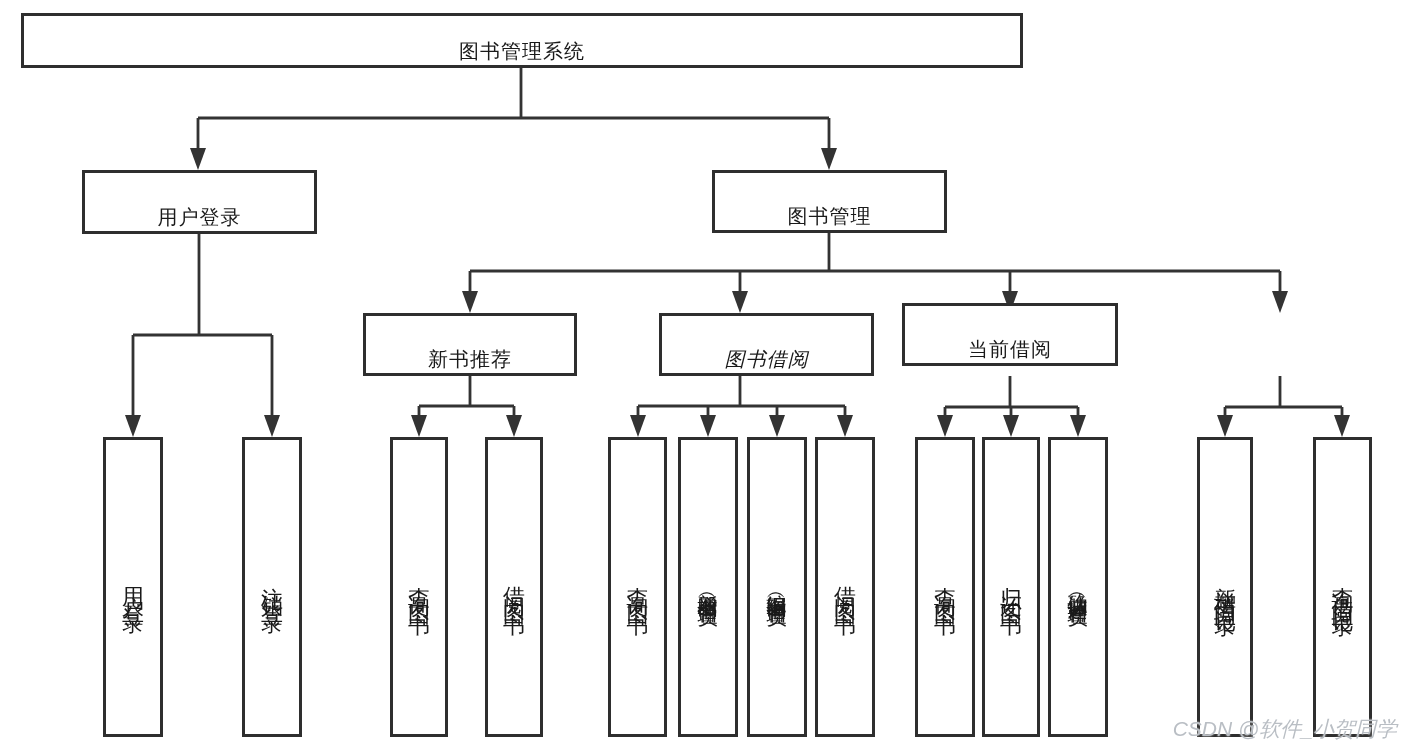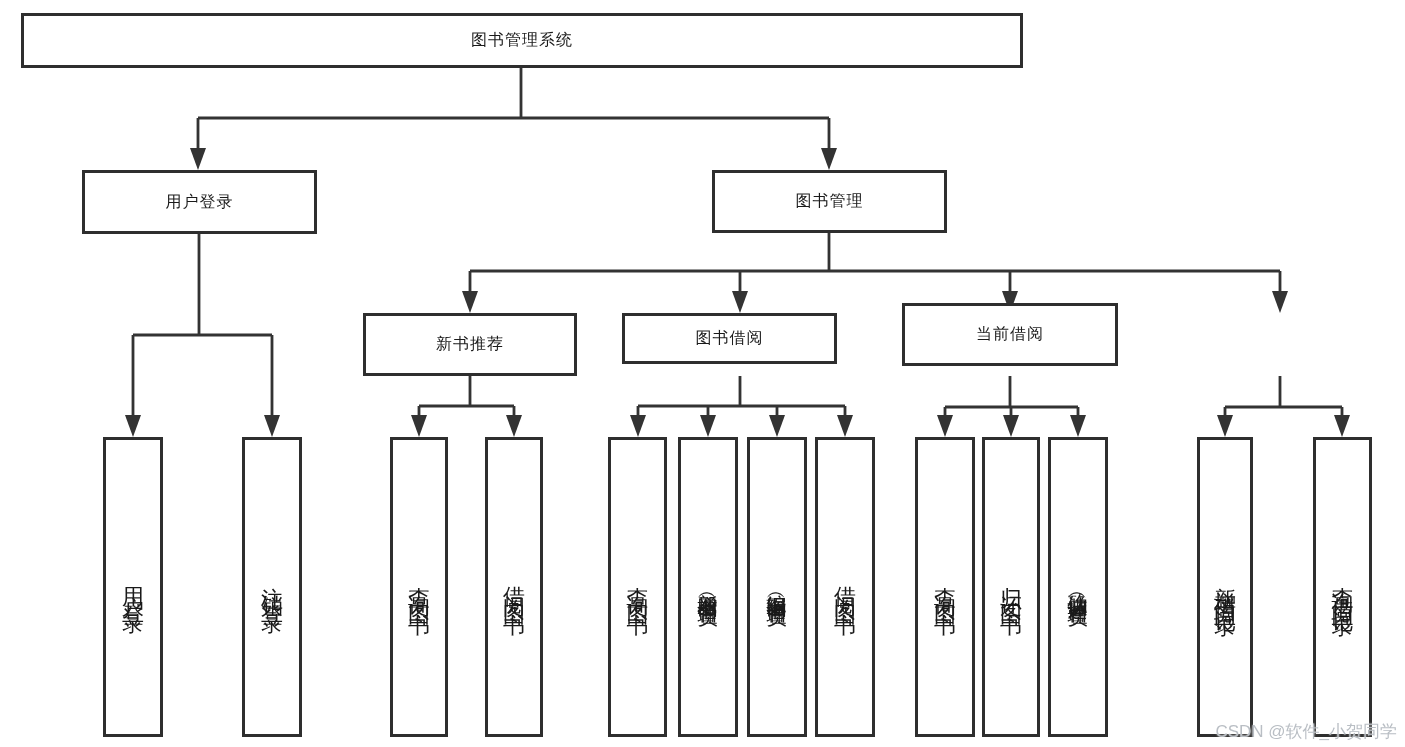--- a/index.html
+++ b/index.html
@@ -12,39 +12,40 @@
   }
   .connectors{position:absolute;left:0;top:0;width:1405px;height:747px;}
   .node{
     position:absolute;
     box-sizing:border-box;
     border:3px solid var(--box_border,#2e2e2e);
     background:#ffffff;
     display:flex;align-items:center;justify-content:center;
     color:var(--text,#1a1a1a);
   }
-  .hbox{font-size:16px;letter-spacing:1px;}
+  .hbox{font-size:20px;letter-spacing:1px;align-items:flex-end;}
   .hbox .lbl{white-space:nowrap;}
   .vbox{font-size:22px;}
   .vbox .lbl{
     writing-mode:vertical-rl;
     text-orientation:mixed;
     letter-spacing:9px;
     line-height:1;
     white-space:nowrap;
   }
   .vbox .lbl.tight{font-size:20px;letter-spacing:2px;}
   .watermark{
     position:absolute;
     right:8px;bottom:4px;
-    font-size:17px;
+    font-size:21px;
     color:var(--watermark,#b9bec4);
     text-shadow:0 0 2px #ffffff;
     white-space:nowrap;
     z-index:5;
+    font-style:italic;
   }
 </style>
 </head>
 <body>
 
 <div class="stage">
 
   <svg class="connectors" width="1405" height="747" viewBox="0 0 1405 747">
     <g style="stroke:var(--line,#333333);stroke-width:2.8;fill:none;">
 
@@ -95,21 +96,21 @@
   <div class="node hbox" style="left:82px;top:170px;width:235px;height:64px;">
     <span class="lbl">用户登录</span>
   </div>
   <div class="node hbox" style="left:712px;top:170px;width:235px;height:63px;">
     <span class="lbl">图书管理</span>
   </div>
 
   <div class="node hbox" style="left:363px;top:313px;width:214px;height:63px;">
     <span class="lbl">新书推荐</span>
   </div>
-  <div class="node hbox" style="left:622px;top:313px;width:215px;height:51px;">
+  <div class="node hbox" style="left:659px;top:313px;width:215px;height:63px;font-style:italic;">
     <span class="lbl">图书借阅</span>
   </div>
   <div class="node hbox" style="left:902px;top:303px;width:216px;height:63px;">
     <span class="lbl">当前借阅</span>
   </div>
 
   <div class="node vbox" style="left:103px;top:437px;width:60px;height:300px;">
     <span class="lbl">用户登录</span>
   </div>
   <div class="node vbox" style="left:242px;top:437px;width:60px;height:300px;">

